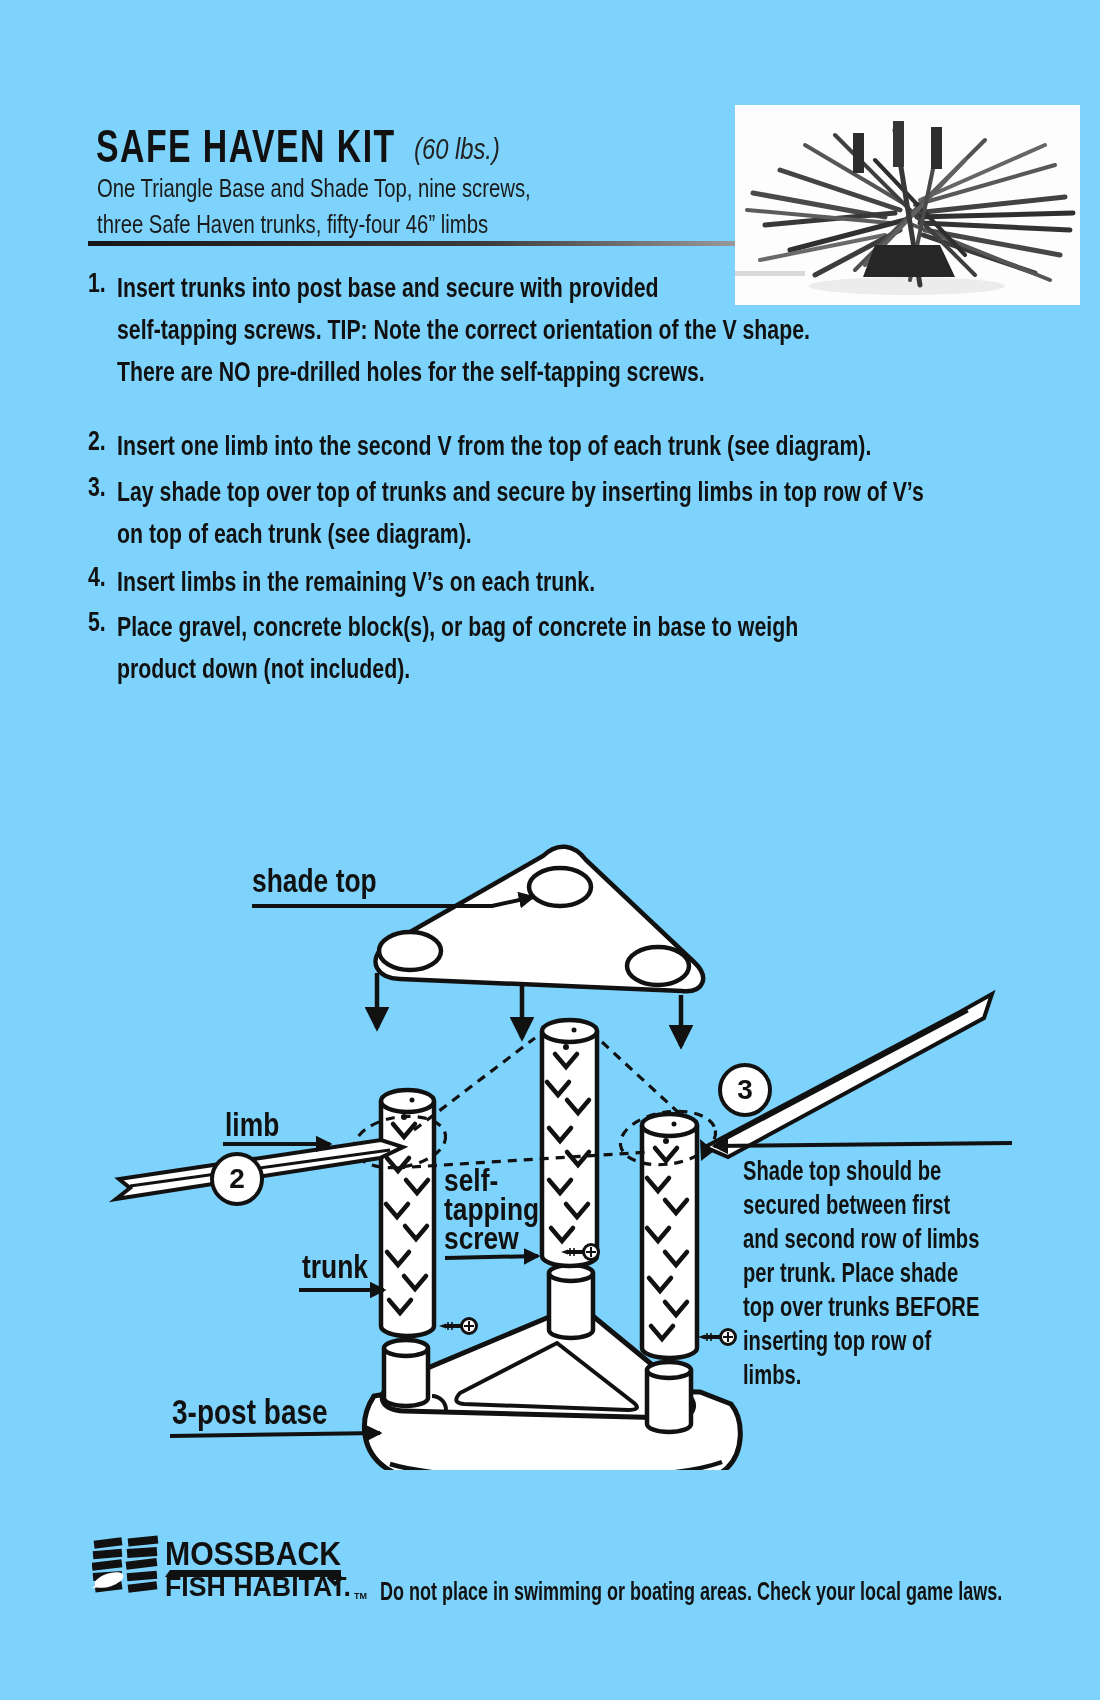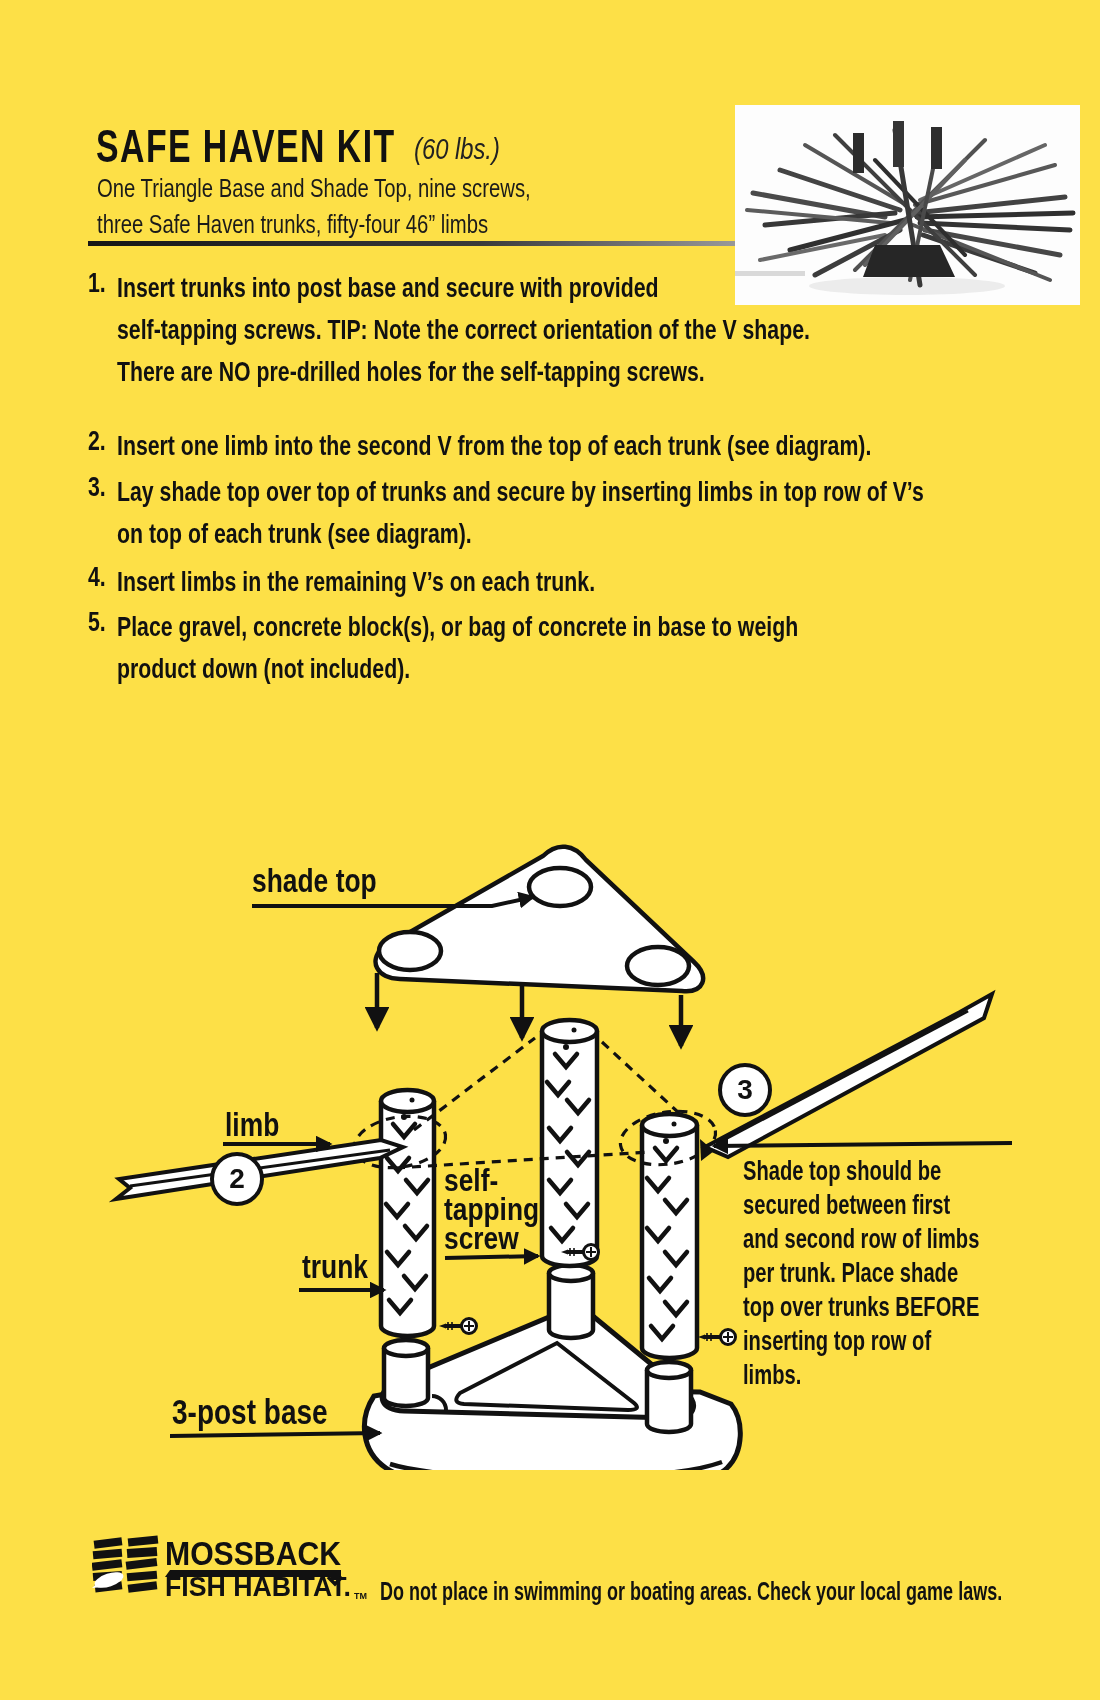--- a/index.html
+++ b/index.html
@@ -1,16 +1,16 @@
 <!DOCTYPE html>
 <html><head>
 <meta charset="utf-8">
 <style>
   html,body{margin:0;padding:0;background:#fff;}
-  #page{position:relative;width:1100px;height:1700px;background:#fde047;overflow:hidden;
+  #page{position:relative;width:1100px;height:1700px;background:#7dd3fc;overflow:hidden;
         font-family:"Liberation Sans",sans-serif;color:#111;}
   .abs{position:absolute;}
   .cond{transform-origin:0 0;display:block;}
   .title{font-size:47px;font-weight:bold;letter-spacing:2px;white-space:nowrap;transform:scaleX(.72);}
   .wnote{font-size:29px;font-style:italic;white-space:nowrap;transform:scaleX(.82);color:#222;}
   .subtitle{font-size:26px;line-height:36px;white-space:pre-wrap;transform:scaleX(.78);color:#1a1a1a;}
   .inum{font-size:28px;font-weight:bold;transform:scaleX(.76);}
   .itext{font-size:28px;font-weight:bold;line-height:42px;white-space:pre-wrap;transform:scaleX(.76);width:1350px;}
   .dlabel{font-weight:bold;white-space:pre-wrap;transform:scaleX(.8);}
   .note{font-size:28px;font-weight:bold;line-height:34px;white-space:pre-wrap;transform:scaleX(.72);width:420px;}

